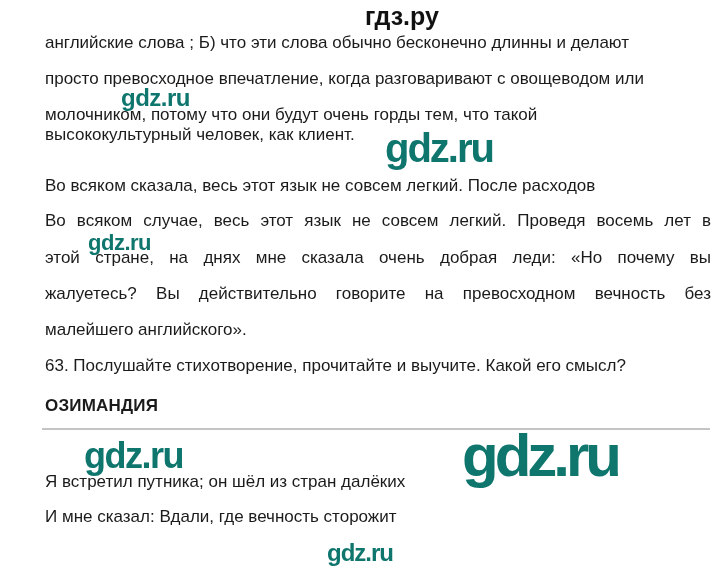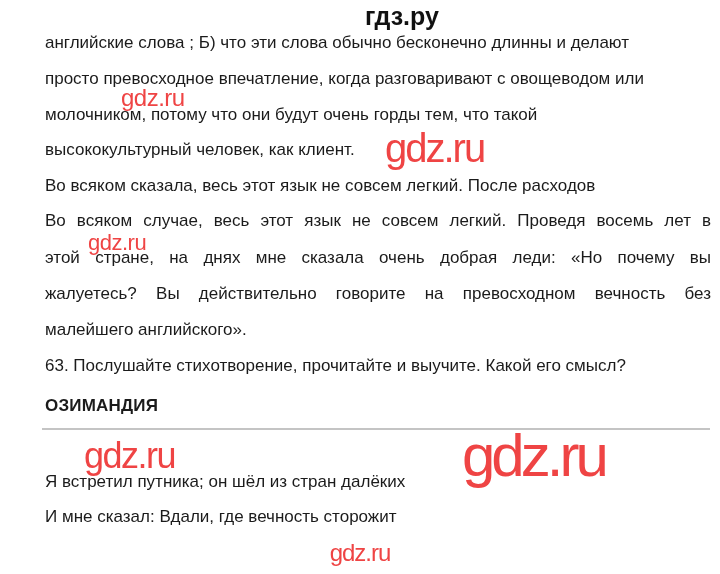--- a/index.html
+++ b/index.html
@@ -28,36 +28,36 @@
     text-align-last: justify;
   }
   .heading { font-weight: bold; letter-spacing: 0.2px; }
   .divider {
     position: absolute; left: 42px; top: 428px;
     width: 668px; height: 2px;
     background: #c4c4c4;
   }
   .wm {
     position: absolute;
-    font-weight: normal; color: #ef4444;
+    font-weight: bold; color: #0f766e;
     line-height: 1;
     white-space: nowrap;
   }
   .wm-a { left: 121px; top: 86px;  font-size: 24px; letter-spacing: -0.5px; }
   .wm-b { left: 385px; top: 128px; font-size: 40px; letter-spacing: -2px; }
   .wm-c { left: 88px;  top: 232px; font-size: 22px; letter-spacing: -0.5px; }
   .wm-d { left: 84px;  top: 438px; font-size: 36px; letter-spacing: -1.5px; }
   .wm-e { left: 462px; top: 426px; font-size: 60px; letter-spacing: -4px; }
   .wm-f { left: 0; top: 541px; width: 100%; text-align: center;
           font-size: 24px; letter-spacing: -1px; }
   
   .l0 { top: 34px; }
   .l1 { top: 70px; }
   .l2 { top: 106px; }
-  .l3 { top: 141px; text-align: center; }
+  .l3 { top: 126px; text-align: center; }
   .l4 { top: 177px; }
   .l5 { top: 212px; }
   .l6 { top: 249px; }
   .l7 { top: 285px; }
   .l8 { top: 321px; }
   .l9 { top: 357px; text-align: right; }
   .lh { top: 397px; }
   .p0 { top: 473px; }
   .p1 { top: 508px; }
 </style>

